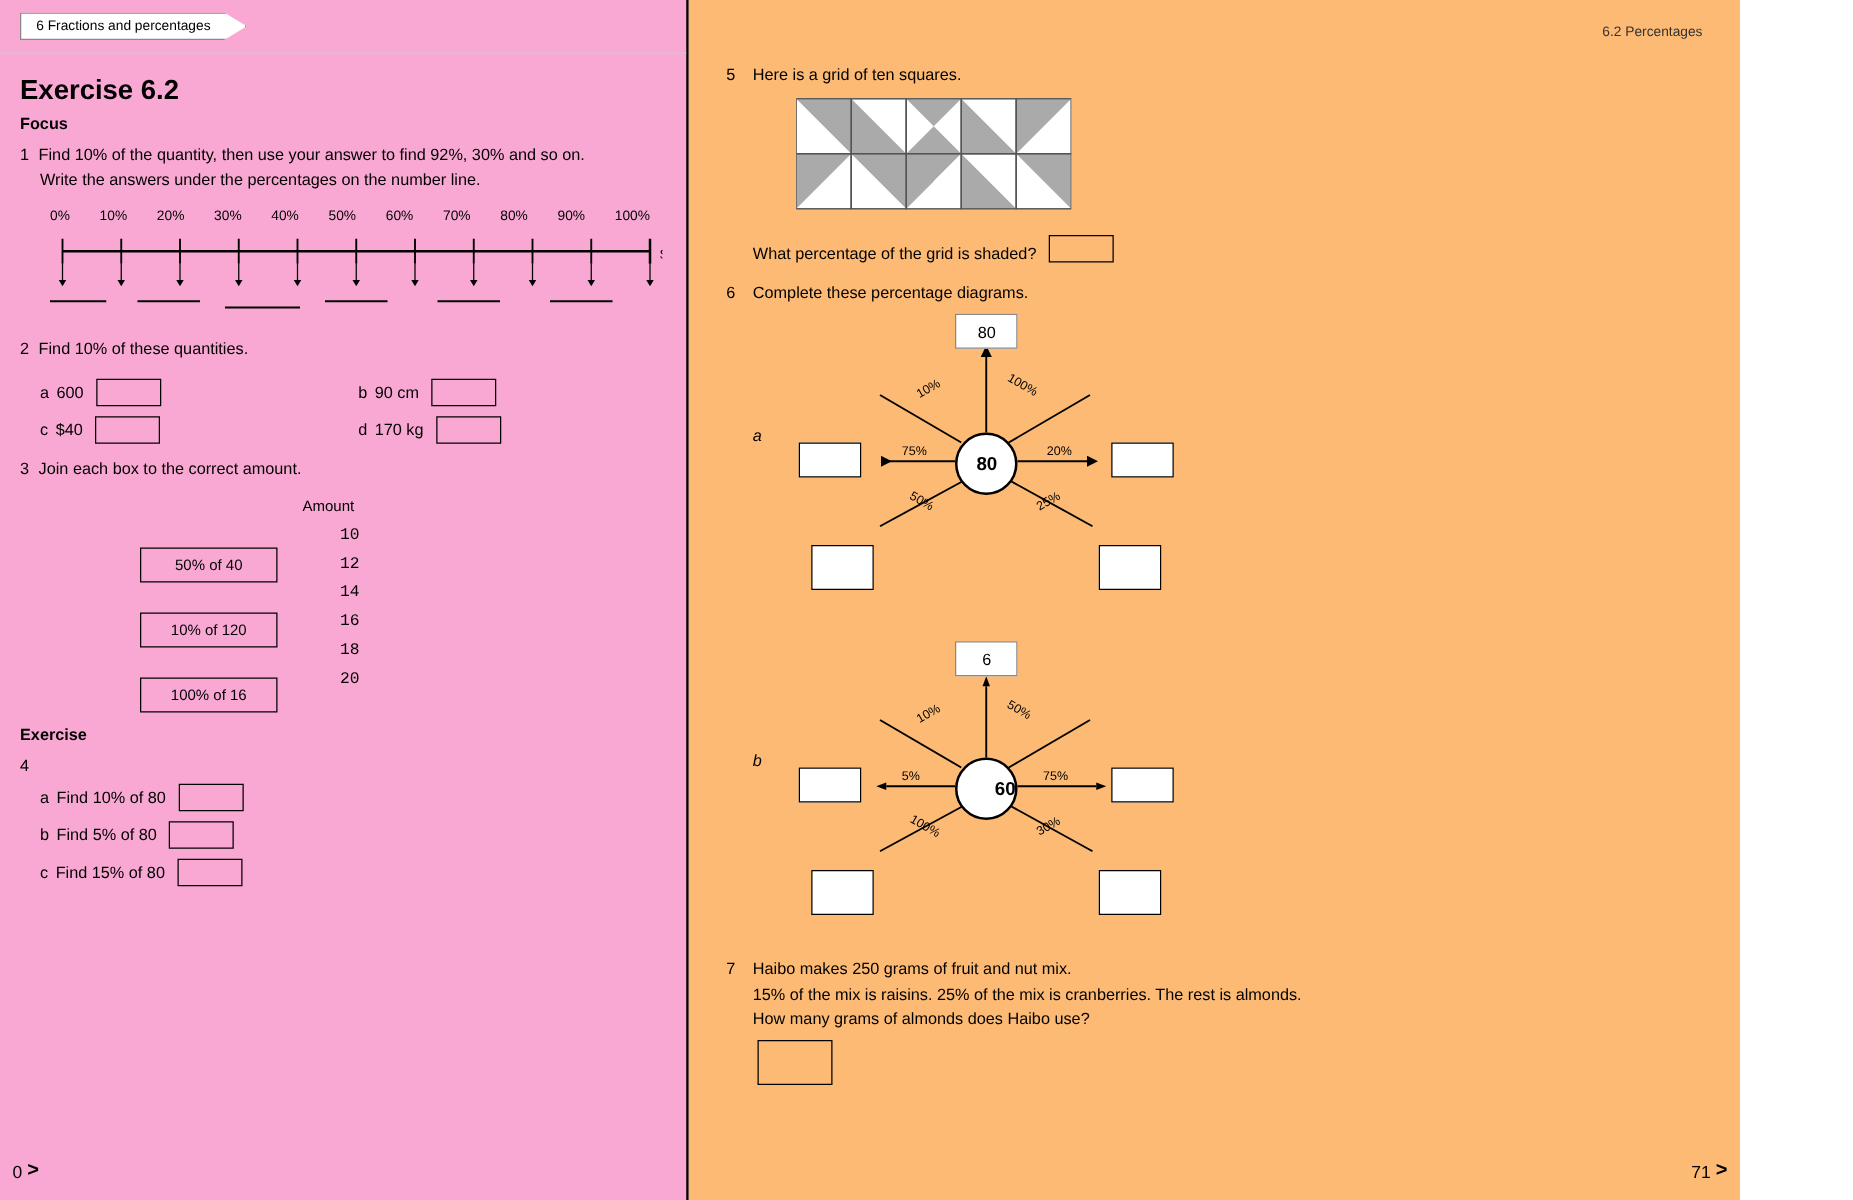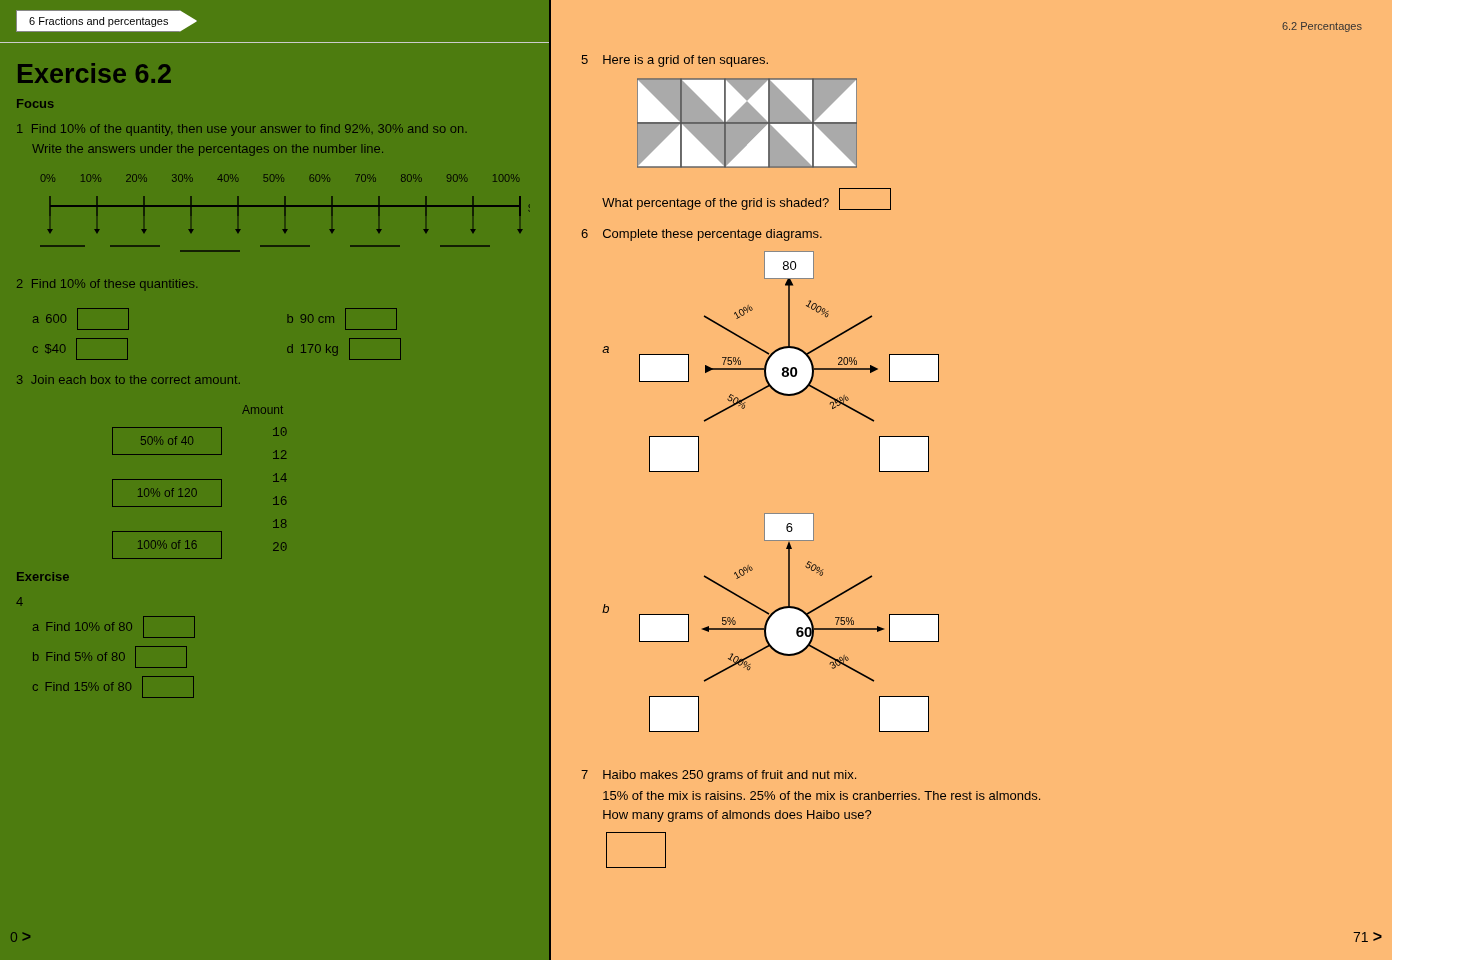--- a/index.html
+++ b/index.html
@@ -9,21 +9,21 @@
       background: #fff;
       display: flex;
       width: 1482px;
       min-height: 960px;
     }
     .page-left {
       width: 551px;
       border-right: 2px solid #000;
       padding: 0;
       position: relative;
-      background: #4d7c0f;
+      background: #f9a8d4;
     }
     .page-right {
       width: 841px;
       padding: 20px 30px;
       background: #fdba74;
       position: relative;
     }
     .chapter-header {
       display: flex;
       align-items: center;
@@ -39,21 +39,21 @@
       clip-path: polygon(0 0, 90% 0, 100% 50%, 90% 100%, 0 100%);
       padding-right: 28px;
     }
     .page-right-header {
       text-align: right;
       font-size: 11px;
       color: #333;
       margin-bottom: 20px;
     }
     .exercise-title {
-      font-size: 27px;
+      font-size: 22px;
       font-weight: bold;
       margin: 0 16px 6px 16px;
     }
     .section-label {
       font-weight: bold;
       margin: 0 16px 8px 16px;
       font-size: 13px;
     }
     .content-area {
       padding: 0 16px;
@@ -262,21 +262,21 @@
       </div>
     </div>
 
     <div class="question">
       <span class="question-number">3</span>
       <span>Join each box to the correct amount.</span>
     </div>
     <div style="margin-left:16px; position:relative;">
       <div style="margin-left:210px; margin-bottom:4px; font-size:12px;">Amount</div>
       <div style="display:flex; gap:0;">
-        <div style="display:flex; flex-direction:column; gap:24px; margin-top:6px;">
+        <div style="display:flex; flex-direction:column; gap:24px; margin-top:22px;">
           <div class="q3-box">50% of 40</div>
           <div class="q3-box">10% of 120</div>
           <div class="q3-box">100% of 16</div>
         </div>
         <div style="display:flex; flex-direction:column; gap:8px; margin-left:50px; font-size:13px; margin-top:4px;font-family:Liberation Mono, monospace;">
           <span>10</span>
           <span>12</span>
           <span>14</span>
           <span>16</span>
           <span>18</span>

